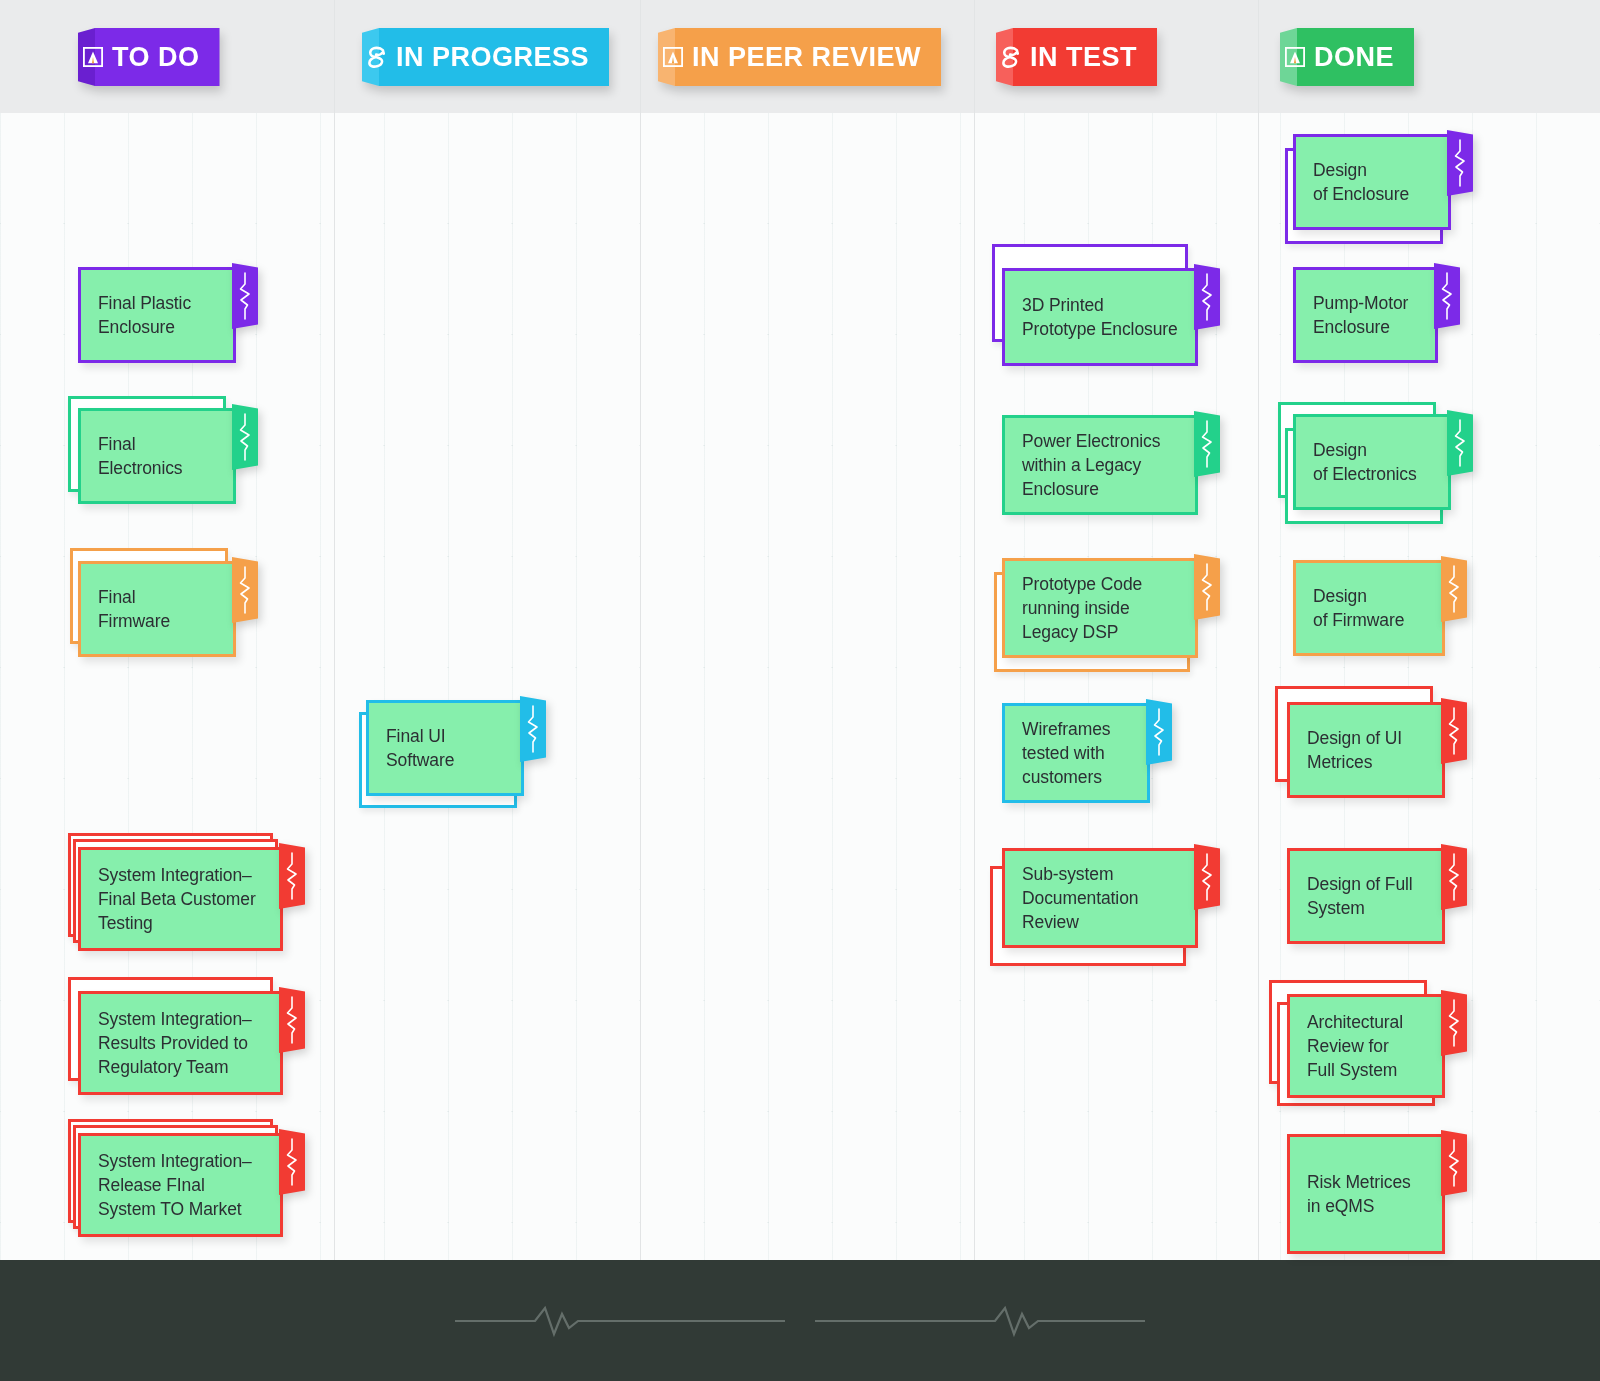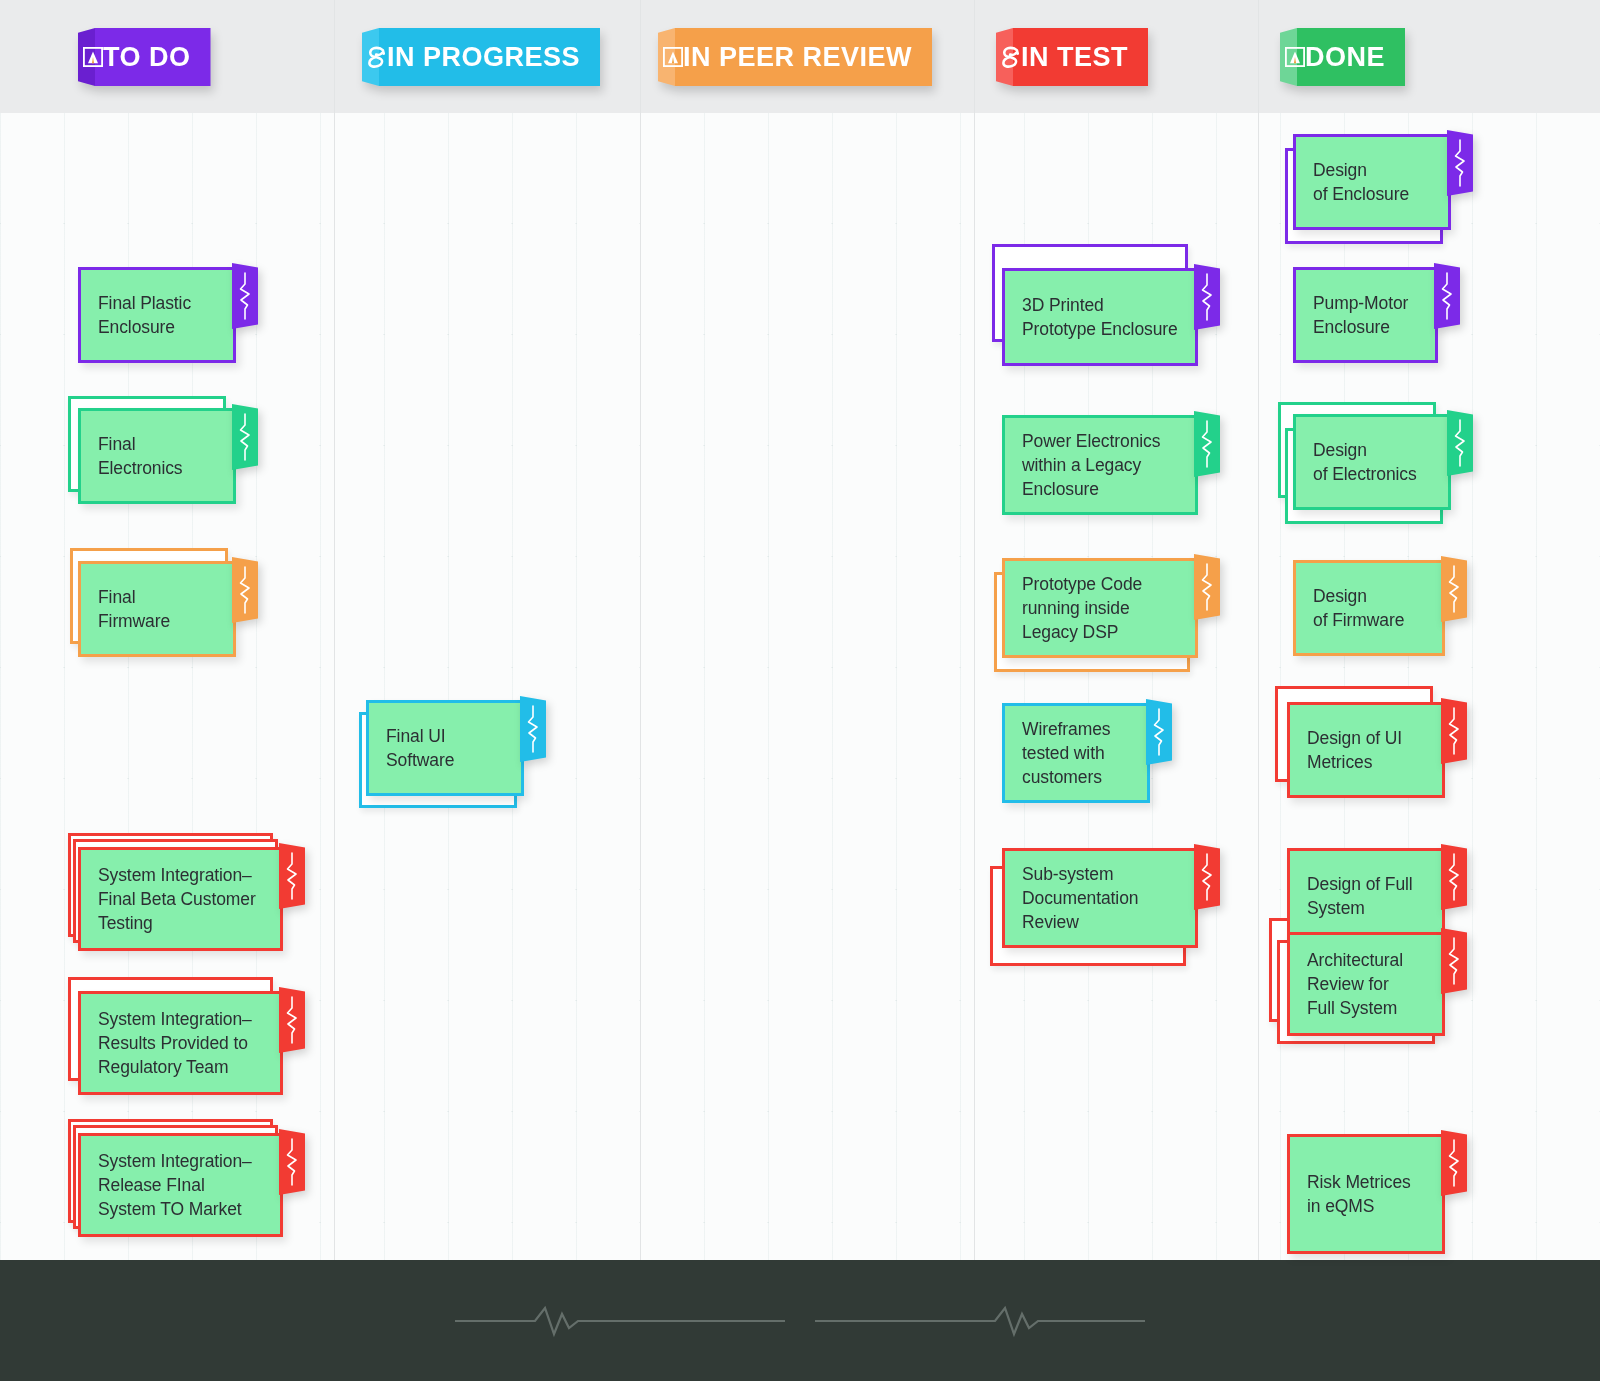--- a/index.html
+++ b/index.html
@@ -74,20 +74,21 @@
     padding: 0 20px 0 8px;
     clip-path: polygon(0 0, 100% 0, 100% 100%, 0 100%);
   }
   .col-title {
     color: #ffffff;
     font-size: 27px;
     font-weight: 700;
     letter-spacing: 0.5px;
     white-space: nowrap;
     font-family: "Liberation Sans", sans-serif;
+    padding-left: 9px;
   }
   .head-logo {
     position: absolute;
     left: 5px;
     top: 50%;
     transform: translateY(-50%);
     width: 20px;
     height: 22px;
     z-index: 3;
   }
@@ -507,21 +508,21 @@
           <div class="card-text">Design of Full
 System</div>
         </div>
         <div class="card-tab" style="left: 154px; top: -4px;">
           <div class="tab-body" style="background: rgb(242, 59, 51);"></div>
           <svg viewBox="0 0 15 50" preserveAspectRatio="none">
             <path d="M7.5 2 L7.5 13 L3 18 L11.5 23 L3.5 29 L10 34 L7.5 38 L7.5 48" fill="none" stroke="#ffffff" stroke-width="1.6" stroke-linejoin="round" stroke-linecap="round"></path>
           </svg>
         </div>
       </div>
-      <div class="card-wrap" style="left: 1287px; top: 932px; width: 158px; height: 112px;">
+      <div class="card-wrap" style="left: 1287px; top: 994px; width: 158px; height: 112px;">
         <div class="stack-layer" style="left: -18px; top: -14px; width: 158px; height: 104px; border-color: rgb(242, 59, 51); z-index: 1;"></div>
         <div class="stack-layer" style="left: -10px; top: 8px; width: 158px; height: 104px; border-color: rgb(242, 59, 51); z-index: 2;"></div>
         <div class="card-face" style="left: 0px; top: 0px; width: 158px; height: 104px; border-color: rgb(242, 59, 51);">
           <div class="card-text">Architectural
 Review for
 Full System</div>
         </div>
         <div class="card-tab" style="left: 154px; top: -4px;">
           <div class="tab-body" style="background: rgb(242, 59, 51);"></div>
           <svg viewBox="0 0 15 50" preserveAspectRatio="none">

